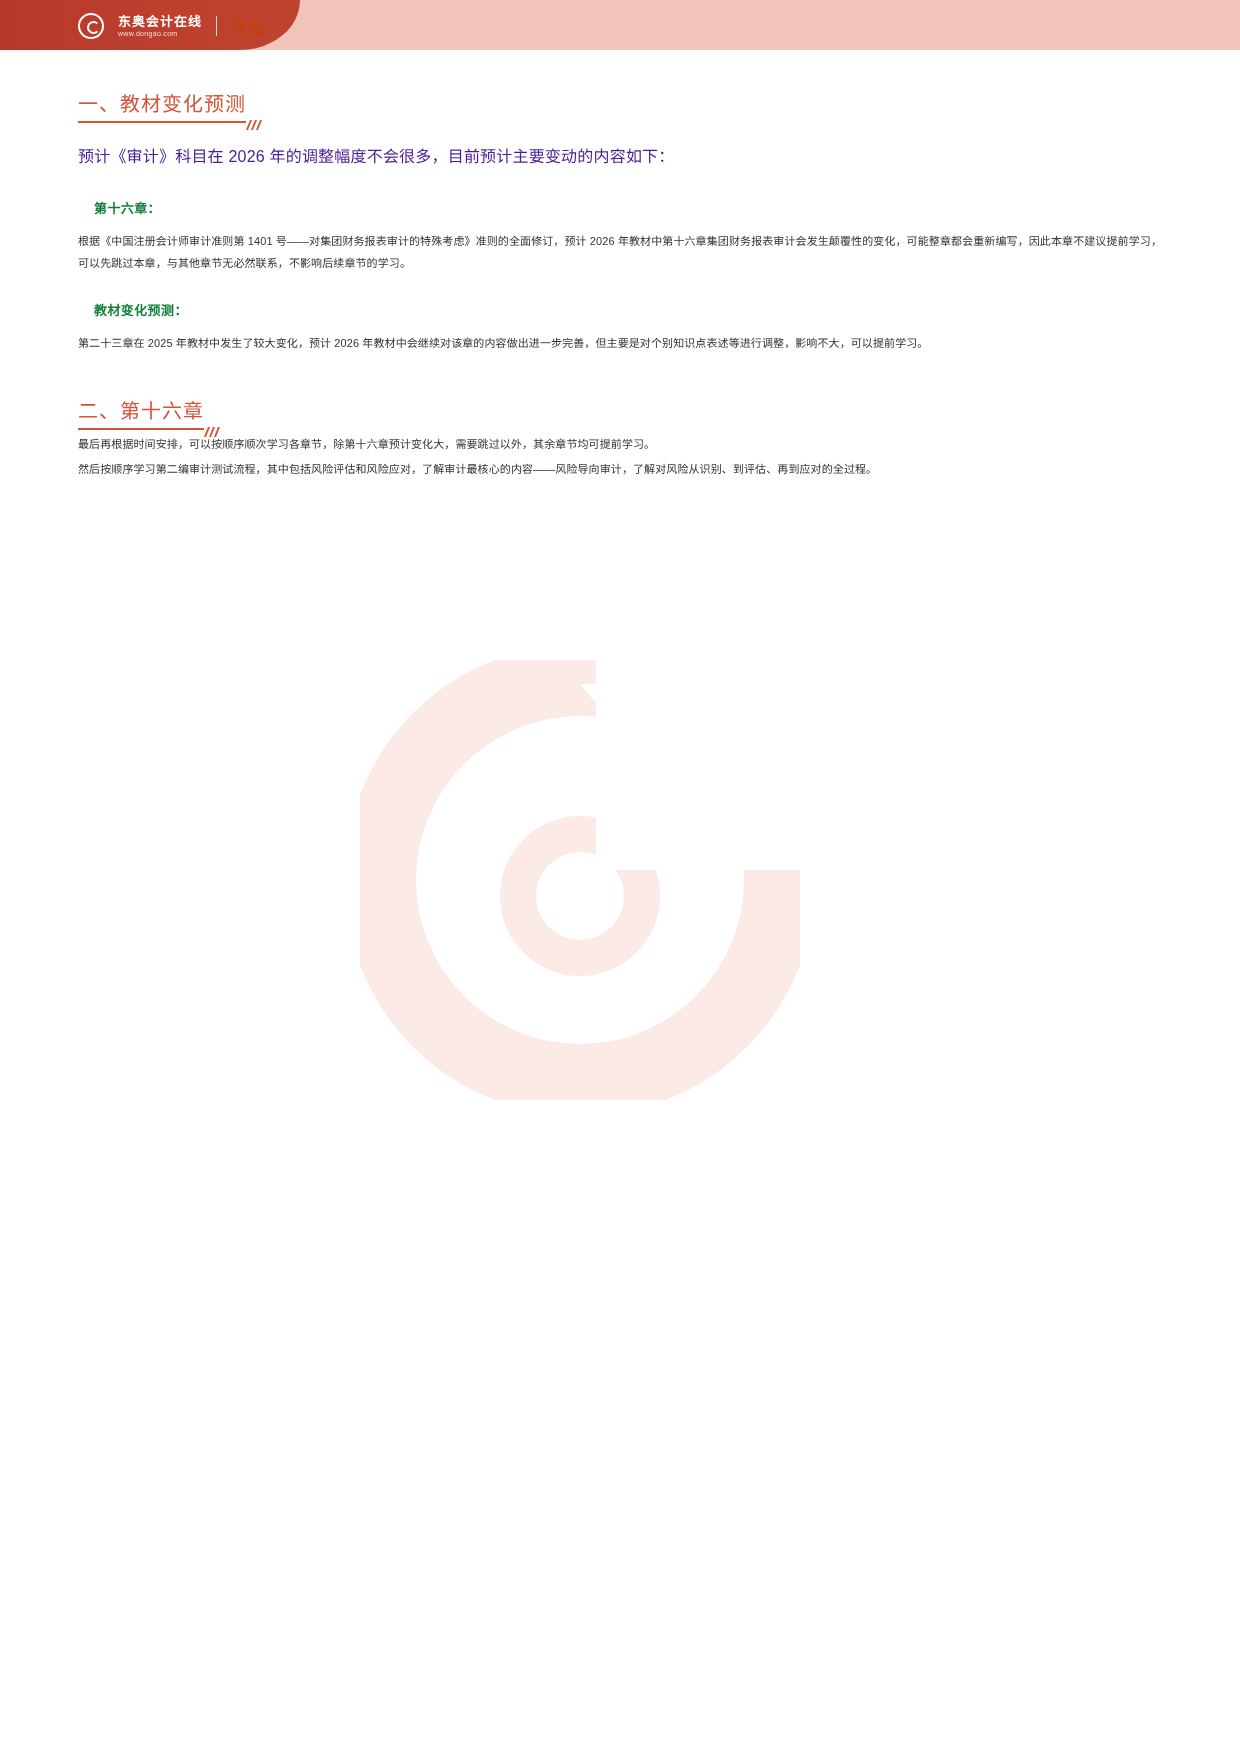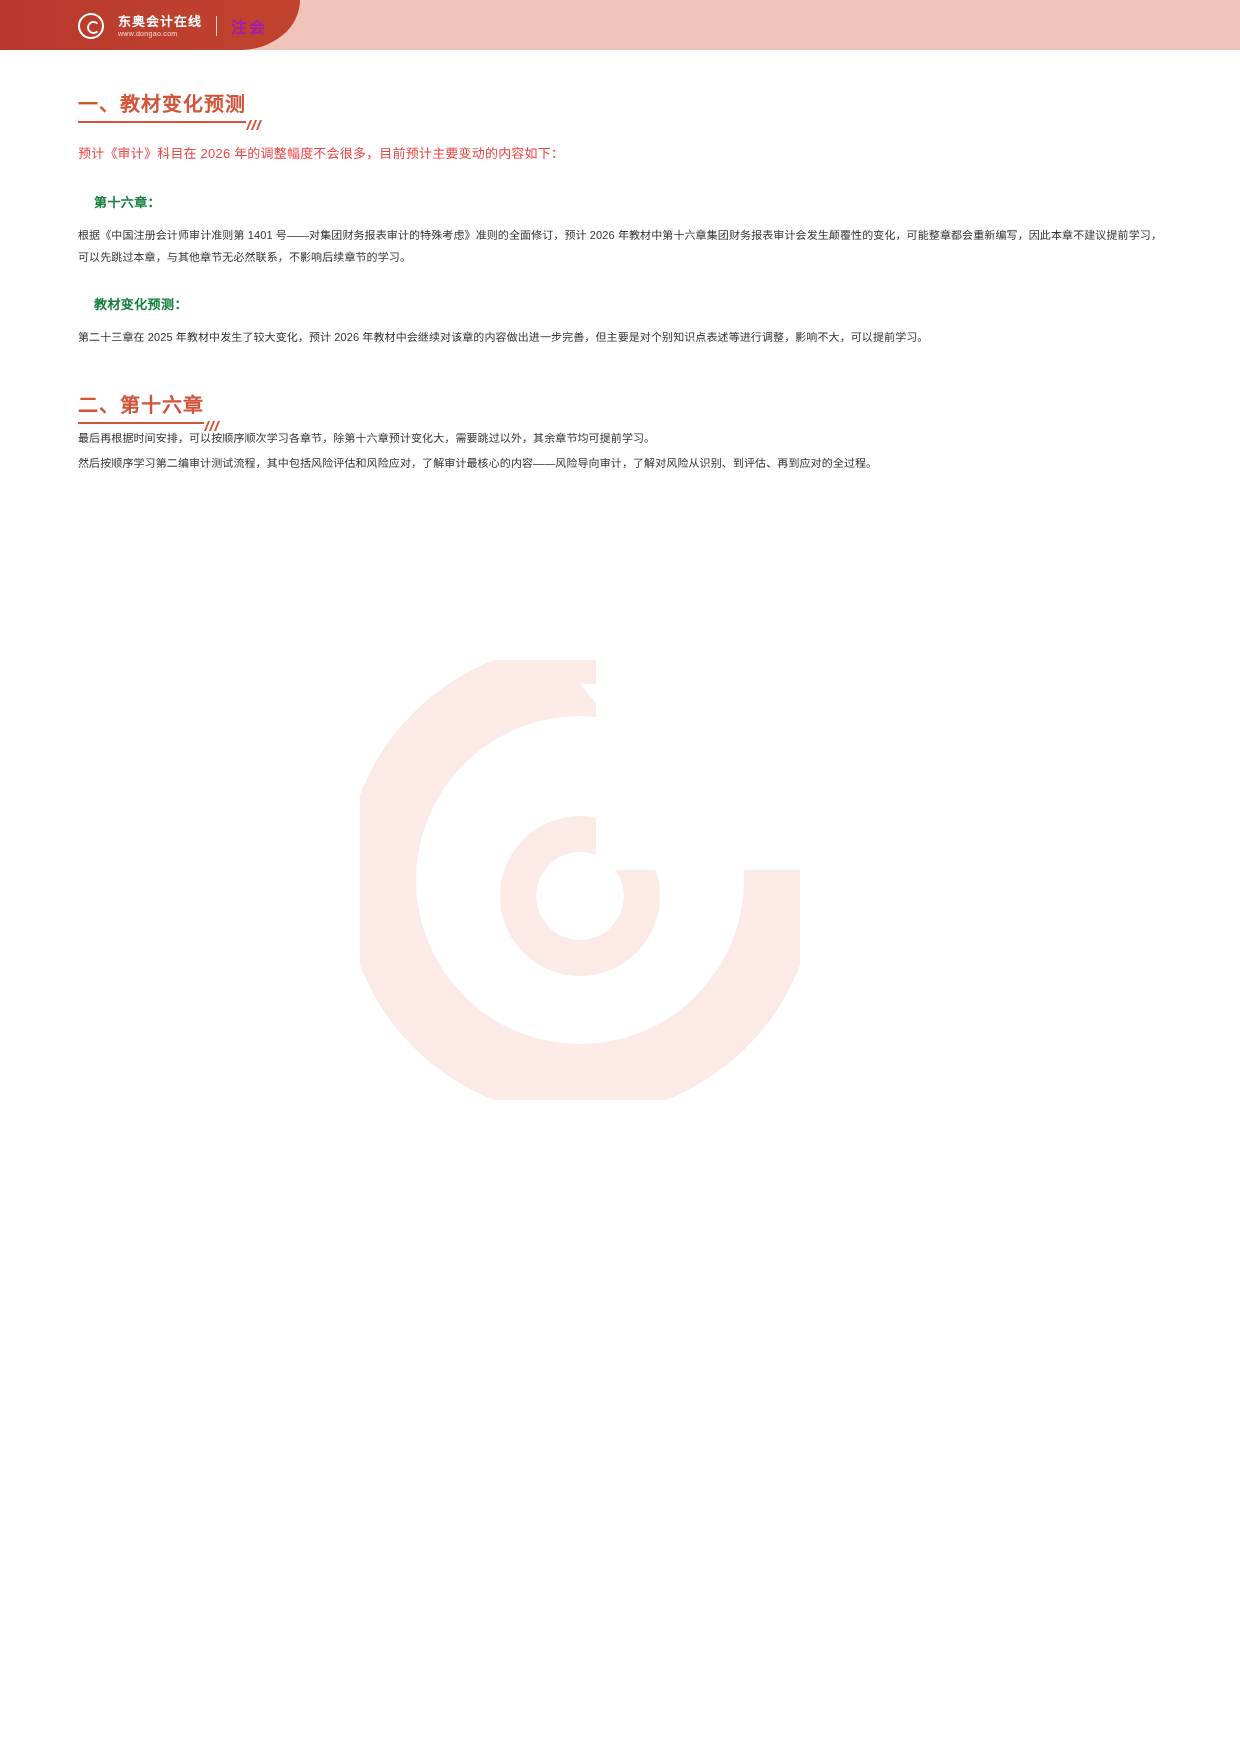--- a/index.html
+++ b/index.html
@@ -88,21 +88,21 @@
   .logo-text .cn {
     font-size: 13px; color: #ffffff; font-weight: bold; letter-spacing: 1px;
   }
   .logo-text .url {
     font-size: 7px; color: #f6dcd7; letter-spacing: .3px; margin-top: 2px;
   }
   .logo-sep {
     width: 1px; height: 20px; background: rgba(255,255,255,.75);
   }
   .logo-subject {
-    font-size: 16px; color: #a21caf; font-weight: bold; letter-spacing: 2px;
+    font-size: 16px; color: #c2410c; font-weight: bold; letter-spacing: 2px;
   }
 
   
   .content {
     position: absolute;
     top: 58px; left: 0;
     width: 1240px;
     padding: 0 78px;
     z-index: 2;
   }
@@ -112,21 +112,21 @@
     font-size: 29px;
     font-weight: bold;
     color: #d4543a;
     letter-spacing: 1px;
   }
   .section-head {
     position: relative;
     display: inline-block;
     margin: 30px 0 0 0;
     font-size: 20px;
-    font-weight: bold;
+    font-weight: normal;
     color: #d4543a;
     letter-spacing: 1px;
     padding-bottom: 6px;
   }
   .section-head .rule {
     position: absolute;
     left: 0; bottom: 0;
     width: 100%; height: 2px;
     background: #d4543a;
   }
@@ -141,22 +141,22 @@
     width: 1.5px; height: 10px;
     background: #d4543a;
     transform: skewX(-22deg);
   }
   .section-head .tick i:nth-child(1){ left: 2px; }
   .section-head .tick i:nth-child(2){ left: 7px; }
   .section-head .tick i:nth-child(3){ left: 12px; }
 
   .lead {
     margin: 18px 0 0 0;
-    font-size: 13px;
-    color: #ef4444;
+    font-size: 16px;
+    color: #4c1d95;
     line-height: 1.95;
     letter-spacing: .2px;
   }
   .sub-head {
     margin: 26px 0 0 16px;
     font-size: 13px;
     font-weight: bold;
     color: #15803d;
     letter-spacing: .4px;
   }

